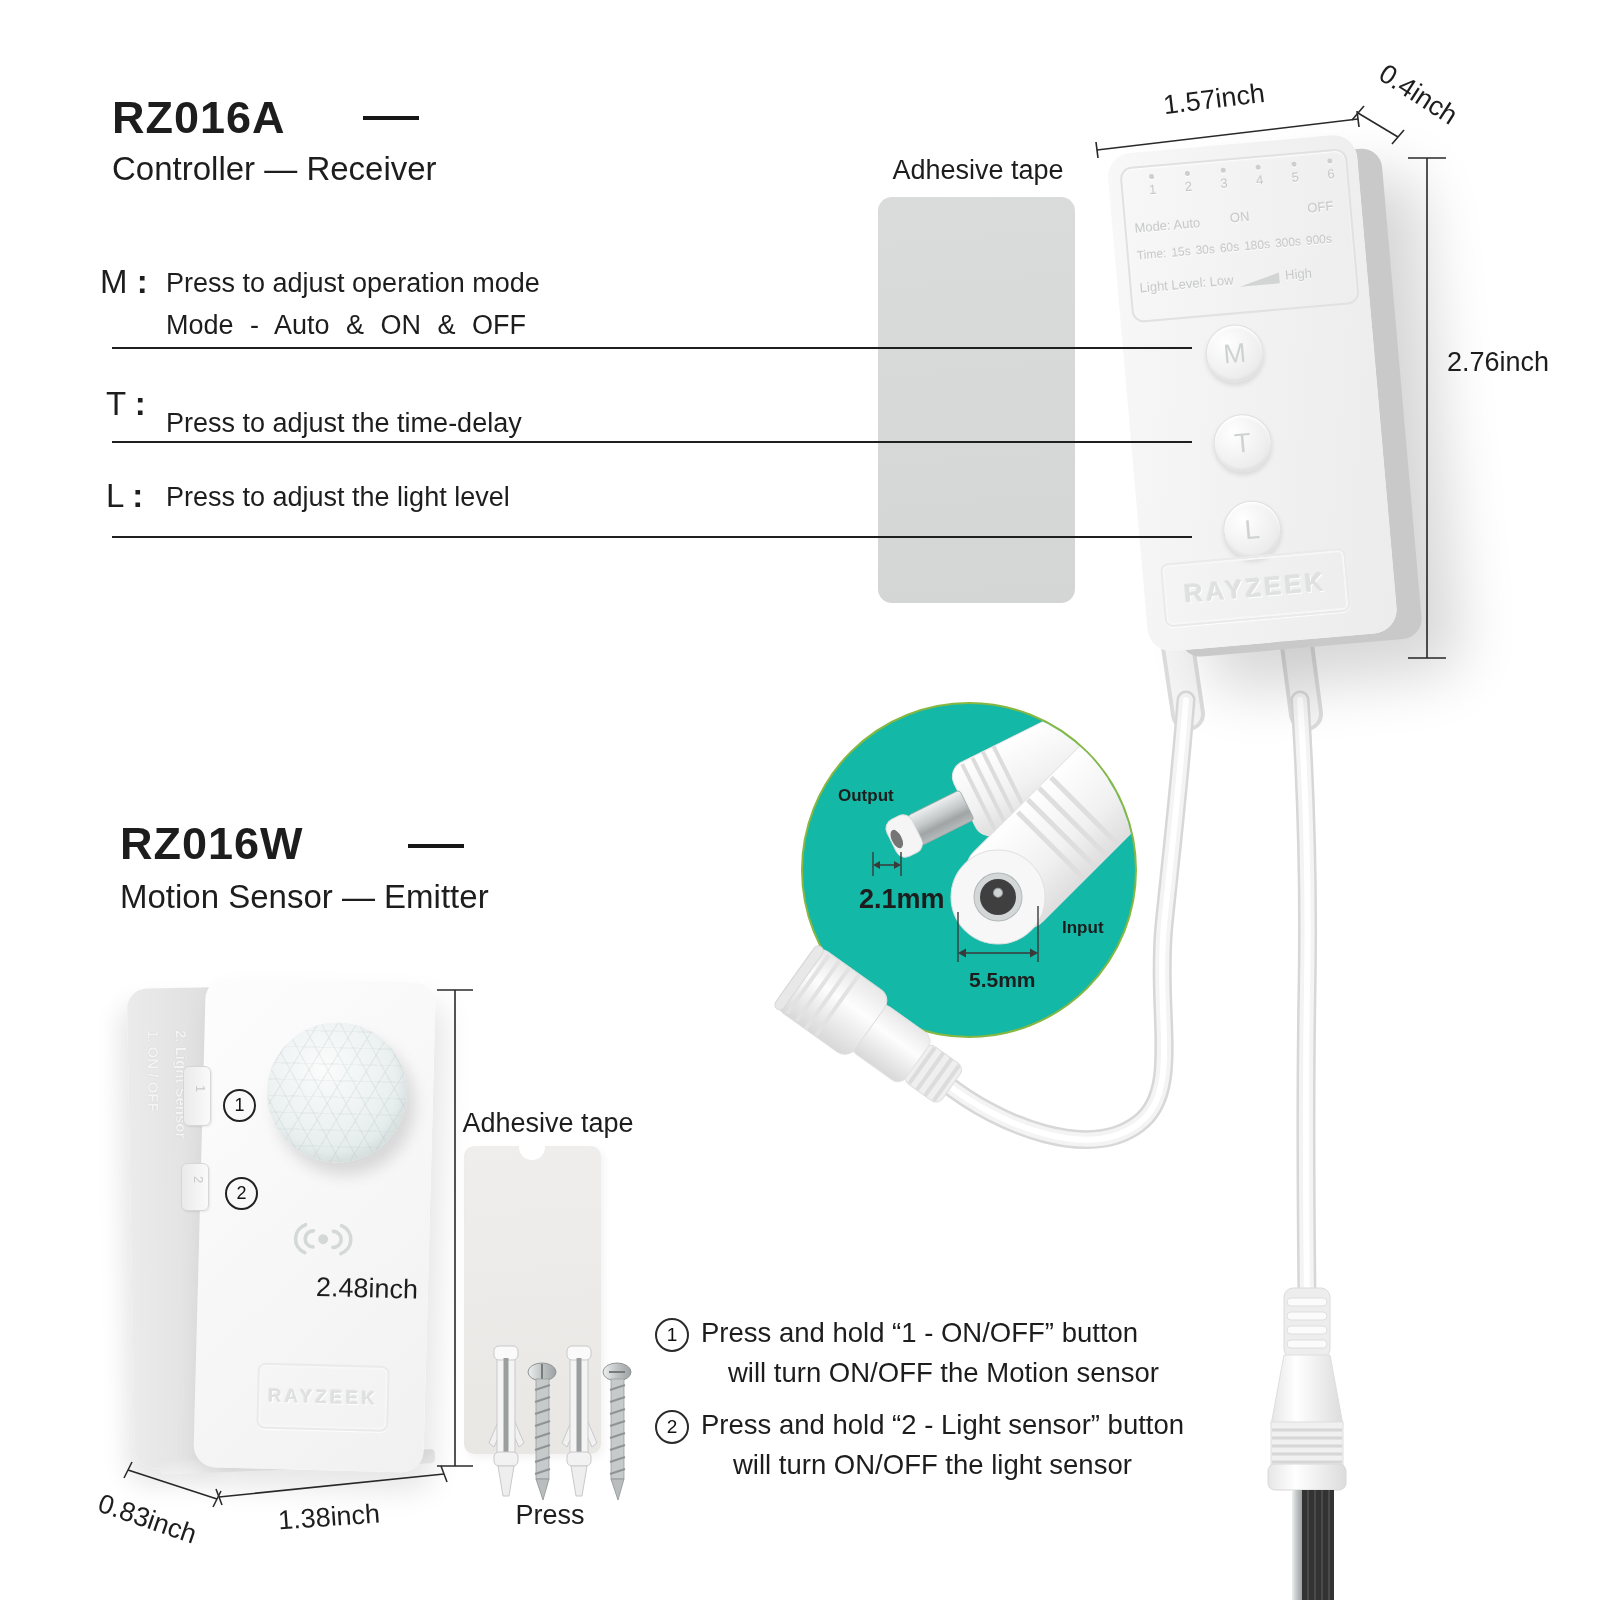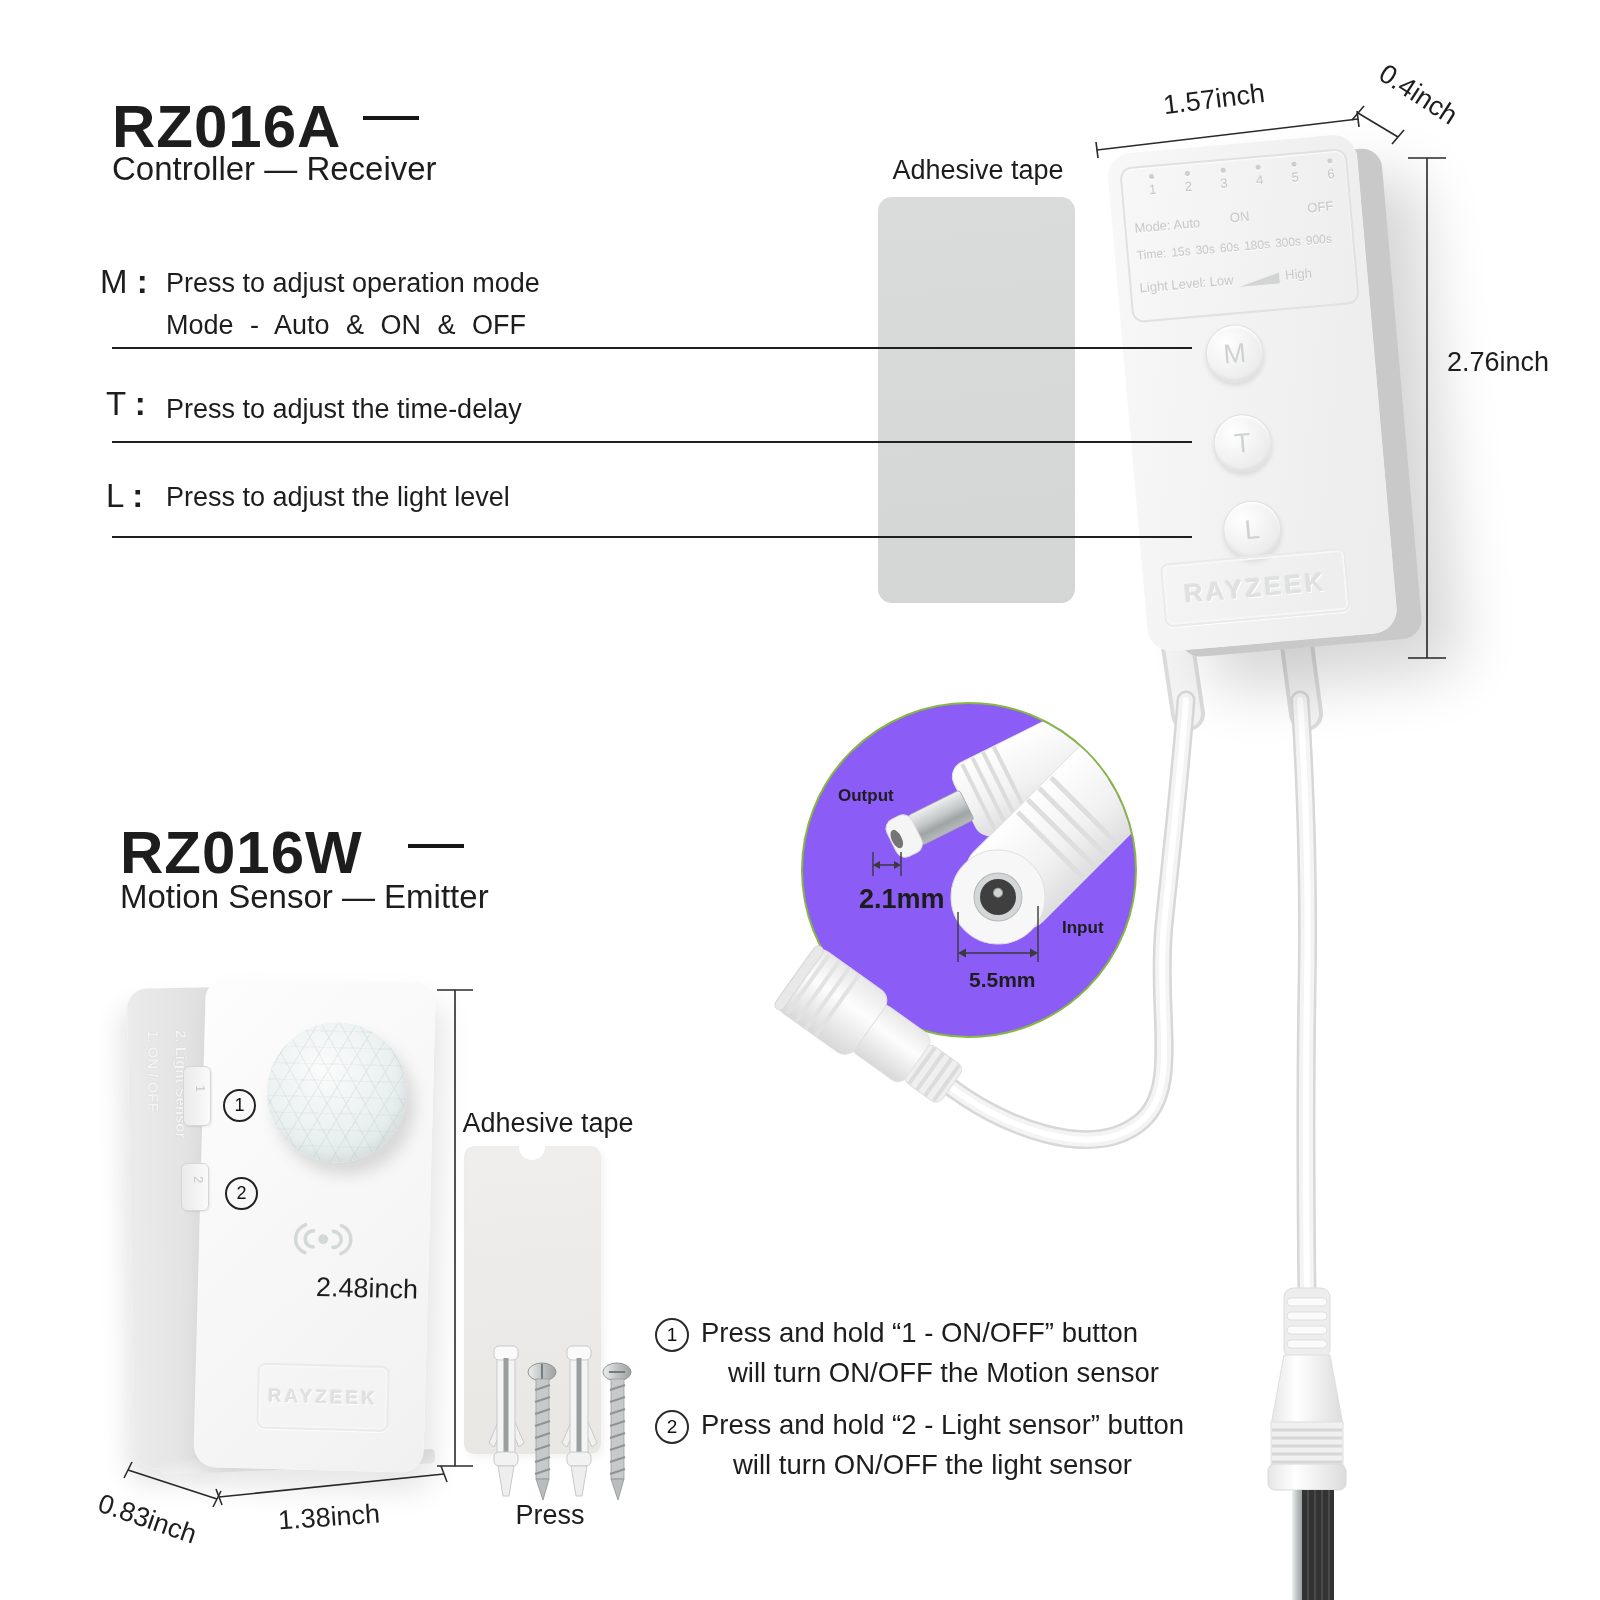--- a/index.html
+++ b/index.html
@@ -1,30 +1,30 @@
 <!DOCTYPE html>
 <html><head>
 <meta charset="utf-8">
 <style>
   html,body{margin:0;padding:0;background:#fff;}
   #canvas{position:relative;width:1600px;height:1600px;background:#fff;overflow:hidden;
           font-family:"Liberation Sans",sans-serif;color:#1d1d1d;}
   .abs{position:absolute;}
   .engrave{color:#c7c9c8;text-shadow:0 1px 0 rgba(255,255,255,.95),0 -1px 0 rgba(0,0,0,.05);}
-  .title{font-size:60px;font-weight:bold;letter-spacing:1px;}
+  .title{font-size:45px;font-weight:bold;letter-spacing:1px;}
   .subtitle{font-size:33px;}
   .body-txt{font-size:27px;}
   .key-txt{font-size:33px;}
   .dim-txt{font-size:27px;}
   .dash{height:4px;background:#161616;}
   .callout-line{height:2px;background:#1f1f1f;z-index:12;}
   .tape1{background:linear-gradient(175deg,#dadcdb,#d4d6d5);border-radius:14px;z-index:1;}
   .tape2{background:linear-gradient(175deg,#efeeec,#e8e7e4);border-radius:10px;z-index:1;
          box-shadow:3px 4px 8px rgba(0,0,0,.05);}
-  .circle-inset{border-radius:50%;border:2.5px solid #86b741;background:#8b5cf6;overflow:hidden;z-index:2;}
+  .circle-inset{border-radius:50%;border:2.5px solid #86b741;background:#14b8a6;overflow:hidden;z-index:2;}
   .controller{border-radius:24px;background:linear-gradient(100deg,#f8f8f8,#efefef 70%,#ececec);
               transform:rotate(-5deg);transform-origin:0 0;z-index:4;
               box-shadow:28px 12px 0 -4px #c9c9c9,60px 45px 60px rgba(0,0,0,.16);}
   .panel{border:2px solid #e1e1e1;border-radius:12px;box-shadow:inset 0 1px 2px #fff;}
   .chan{display:flex;flex-direction:column;align-items:center;gap:3px;}
   .chan .dot{width:5px;height:5px;border-radius:50%;background:#cdcfce;box-shadow:0 1px 0 #fff;}
   .chan .num{font-size:13px;}
   .round-btn{border-radius:50%;width:56px;height:56px;display:flex;align-items:center;justify-content:center;
              background:radial-gradient(circle at 35% 30%,#ffffff,#efefef 60%,#e3e3e3);
              border:1px solid #e0e0e0;font-size:27px;color:#ced2d1;
@@ -307,21 +307,21 @@
     <span style="font-weight:bold;">:</span>
   </div>
   <div class="abs body-txt lbl" style="left:166px;top:268px;text-align:right;">Press to adjust operation mode</div>
   <div class="abs body-txt lbl" style="left:166px;top:310px;word-spacing:9px;text-align:center;">Mode - Auto &amp; ON &amp; OFF</div>
   <div class="abs callout-line" style="left:112px;top:347px;width:1080px;"></div>
 
   <div class="abs key-txt lbl" style="left:106px;top:385px;">
     <span>T</span>
     <span style="font-weight:bold;">:</span>
   </div>
-  <div class="abs body-txt lbl" style="left:166px;top:394px;text-align:center;">Press to adjust the time-delay</div>
+  <div class="abs body-txt lbl" style="left:166px;top:408px;text-align:center;">Press to adjust the time-delay</div>
   <div class="abs callout-line" style="left:112px;top:441px;width:1080px;"></div>
 
   <div class="abs key-txt lbl" style="left:106px;top:477px;">
     <span>L</span>
     <span style="font-weight:bold;">:</span>
   </div>
   <div class="abs body-txt lbl" style="left:166px;top:482px;">Press to adjust the light level</div>
   <div class="abs callout-line" style="left:112px;top:536px;width:1080px;"></div>
 
   <div class="abs body-txt lbl" style="left:878px;top:155px;width:200px;text-align:center;">Adhesive tape</div>

